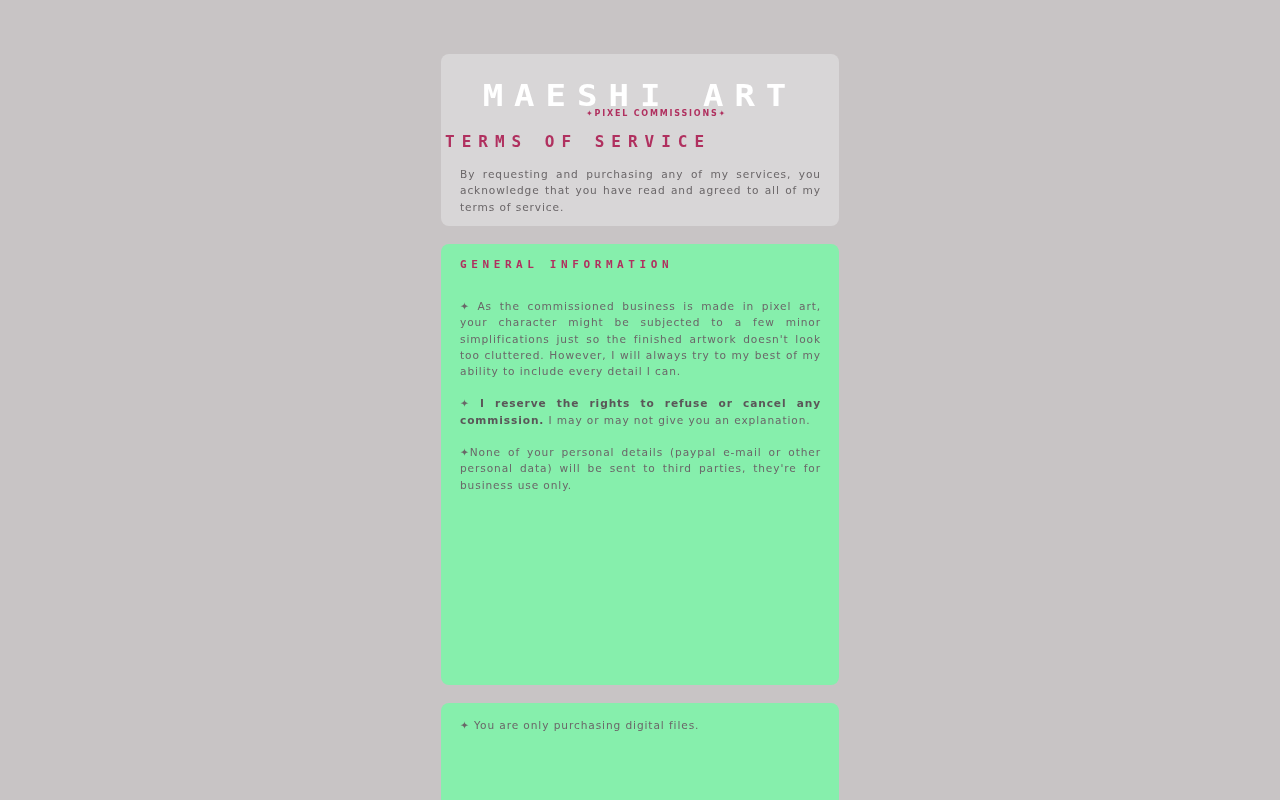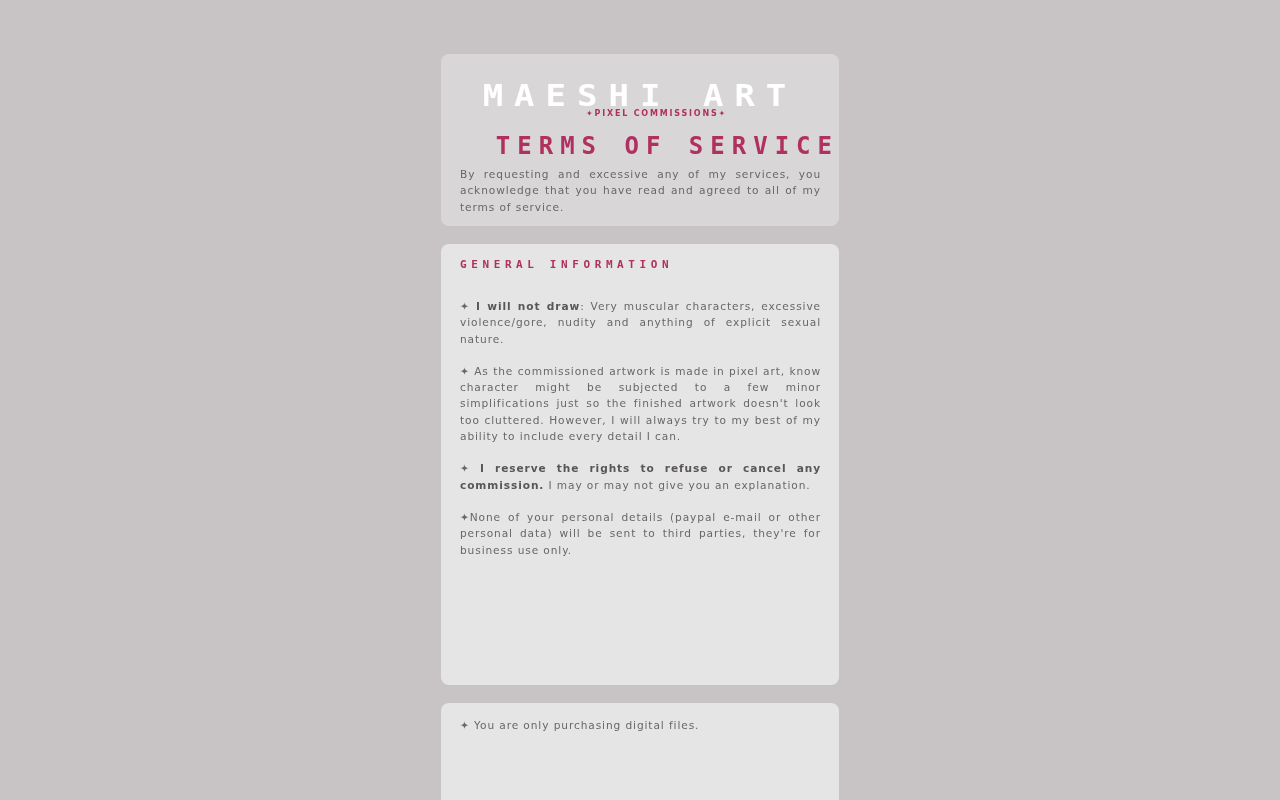--- a/index.html
+++ b/index.html
@@ -9,39 +9,39 @@
     font-family:"DejaVu Sans", sans-serif;
   }
   .wrap { position:absolute; left:441px; top:54px; width:398px; }
   .card {
     border-radius:8px;
     box-sizing:border-box;
     padding:0 18px 0 19px;
     margin-bottom:18px;
   }
   .hero { background:#d8d6d7; height:172px; text-align:center; position:relative; }
-  .content { background:#e5e5e5; }
+  .content { background:#86efac; }
   .brand {
     position:absolute; left:0; right:0; top:22px;
     font-family:"DejaVu Sans Mono", monospace;
     font-weight:bold; font-size:34px; letter-spacing:11px;
     color:#ffffff; line-height:38px; text-align:center;
     transform:scaleY(0.9);
   }
   .subtitle {
     position:absolute; left:0; right:0; top:55px;
     font-size:8px; letter-spacing:1.8px; color:#b0305f; font-weight:bold;
     text-align:center;
     padding-left:33px;
   }
   .tos-title {
-    position:absolute; left:16px; right:0; top:78px;
+    position:absolute; left:4px; right:0; top:78px;
     font-family:"DejaVu Sans Mono", monospace;
-    font-weight:bold; font-size:24px; letter-spacing:7px;
-    color:#b0305f; text-align:right;
+    font-weight:bold; font-size:16px; letter-spacing:7px;
+    color:#b0305f; text-align:left;
   }
   .intro {
     position:absolute; left:19px; right:18px; top:112px;
     font-size:10.6px; line-height:16.3px; letter-spacing:0.9px;
     color:#6a6668; text-align:justify;
   }
   .sec-title {
     font-family:"DejaVu Sans Mono", monospace;
     font-weight:bold; font-size:11px; letter-spacing:4.6px;
     color:#b0305f; padding-top:14px; height:28px;
@@ -54,28 +54,27 @@
   .bullet { color:#6a6668; }
 </style>
 </head>
 <body>
 
 <div class="wrap">
   <div class="card hero">
     <div class="brand">MAESHI ART</div>
     <div class="subtitle">✦PIXEL COMMISSIONS✦</div>
     <div class="tos-title">TERMS OF SERVICE</div>
-    <div class="intro">By requesting and excessive any of my services, you acknowledge that you have read and agreed to all of my terms of service.</div>
+    <div class="intro">By requesting and purchasing any of my services, you acknowledge that you have read and agreed to all of my terms of service.</div>
   </div>
 
   <div class="card content" style="height:441px;">
     <div class="sec-title">GENERAL INFORMATION</div>
     <div style="height:12px"></div>
-    <p class="para"><span class="bullet">✦</span><b> I will not draw</b><span>: Very muscular characters, excessive violence/gore, nudity and anything of explicit sexual nature.</span></p>
-    <p class="para"><span class="bullet">✦</span><span> As the commissioned artwork is made in pixel art, know character might be subjected to a few minor simplifications just so the finished artwork doesn't look too cluttered. However, I will always try to my best of my ability to include every detail I can.</span></p>
+    <p class="para"><span class="bullet">✦</span><span> As the commissioned business is made in pixel art, your character might be subjected to a few minor simplifications just so the finished artwork doesn't look too cluttered. However, I will always try to my best of my ability to include every detail I can.</span></p>
     <p class="para"><span class="bullet">✦</span><b> I reserve the rights to refuse or cancel any commission.</b><span> I may or may not give you an explanation.</span></p>
     <p class="para"><span class="bullet">✦</span><span>None of your personal details (paypal e-mail or other personal data) will be sent to third parties, they're for business use only.</span></p>
   </div>
 
   <div class="card content" style="height:200px;">
     <div style="height:14px"></div>
     <p class="para"><span class="bullet">✦</span><span> You are only purchasing digital files.</span></p>
   </div>
 </div>
 

